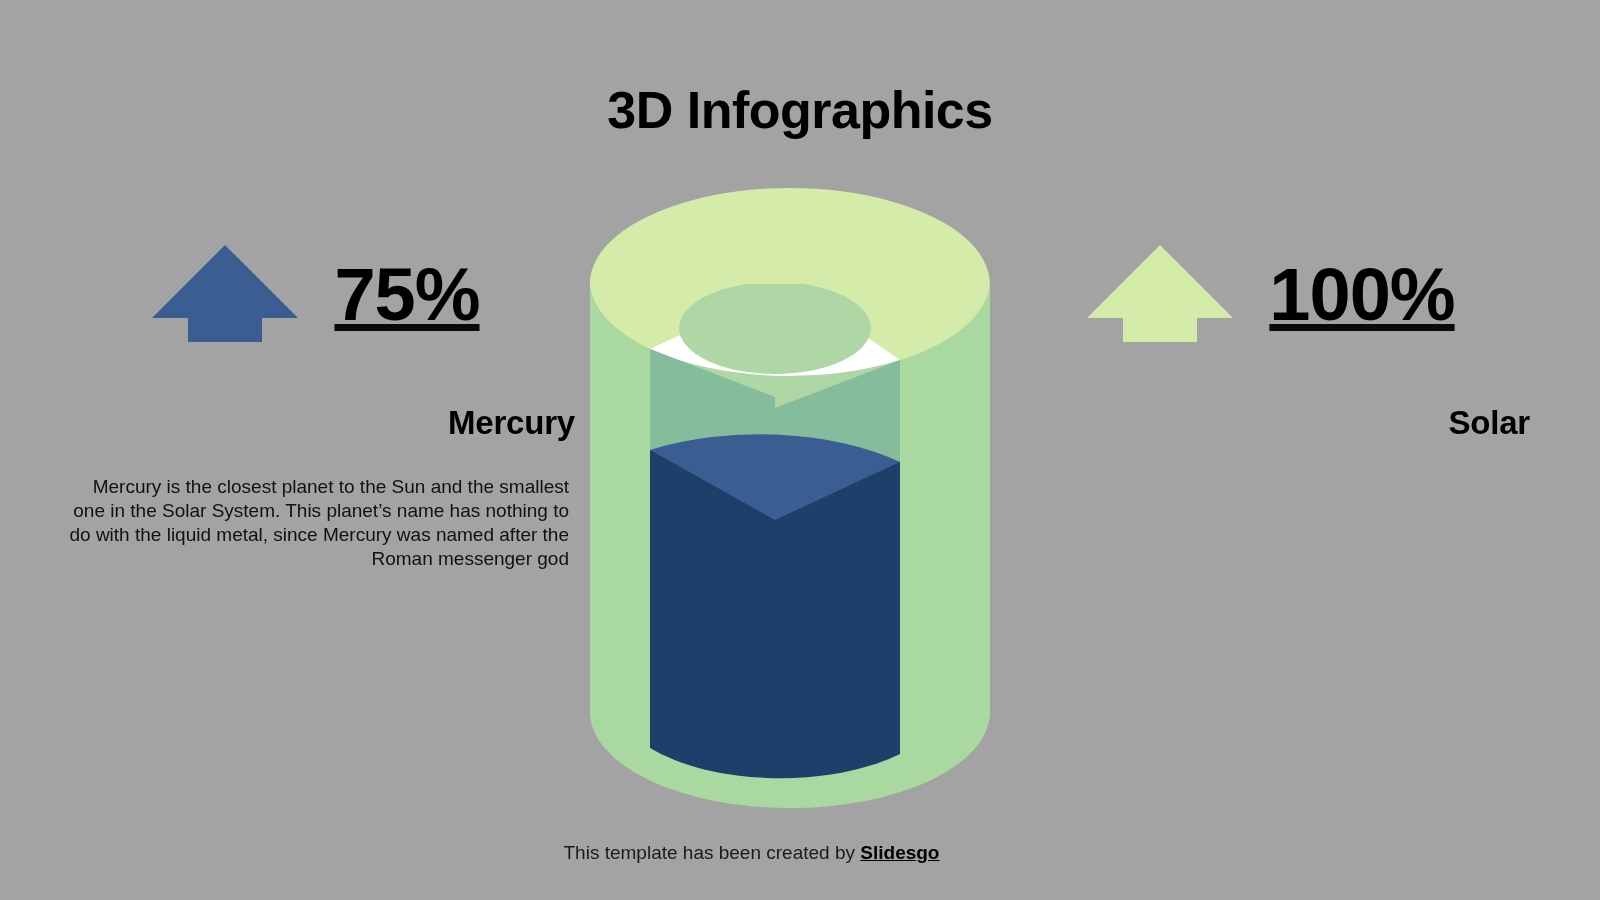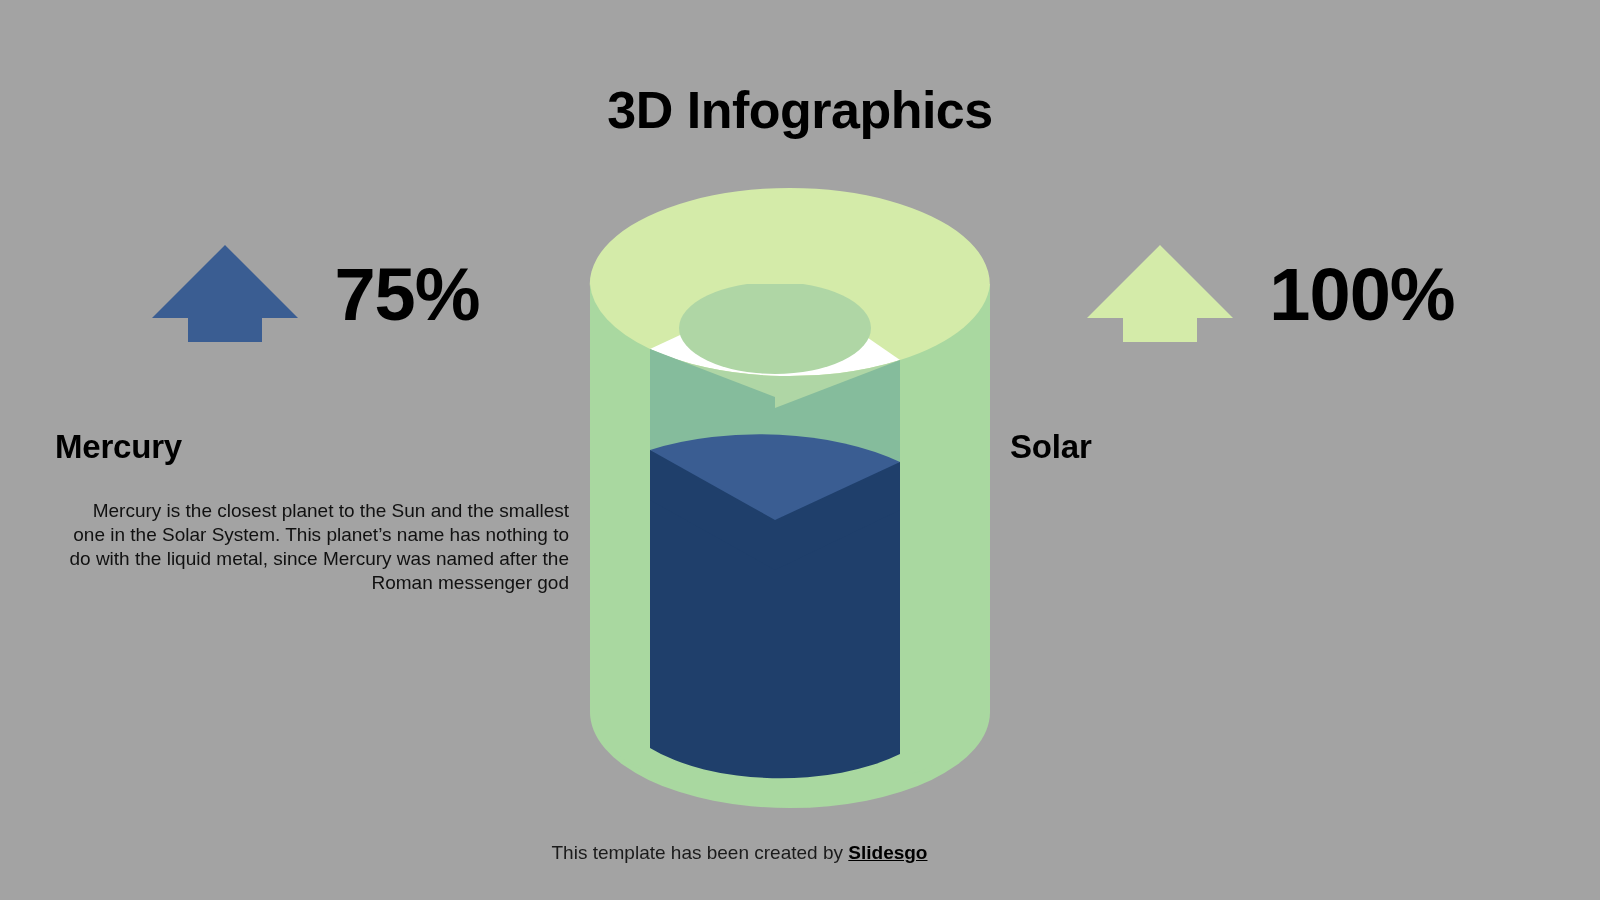--- a/index.html
+++ b/index.html
@@ -44,33 +44,34 @@
   }
   .col-left  { left: 55px;  }
   .col-right { left: 1010px; }
 
   .stat-row {
     display: flex;
     align-items: center;
     justify-content: center;
     height: 110px;
     gap: 34px;
+    text-decoration: underline;
   }
   .arrow-icon { flex: 0 0 auto; display: block; }
   .stat-value {
     font-size: 74px;
     font-weight: bold;
     letter-spacing: -1px;
     color: #000000;
     line-height: 1;
   }
 
   .planet-name {
-    margin-top: 78px;
-    text-align: left;
+    margin-top: 54px;
+    text-align: right;
     font-size: 33px;
     font-weight: bold;
     color: #000000;
     letter-spacing: -0.2px;
   }
 
   .planet-desc {
     margin-top: 33px;
     text-align: right;
     font-size: 19px;
@@ -84,21 +85,21 @@
     position: absolute;
     left: 578px;
     top: 188px;
     width: 424px;
     height: 620px;
   }
 
   
   .footer {
     position: absolute;
-    left: 0;
+    left: 12px;
     bottom: 36px;
     width: 1479px;
     text-align: center;
     font-size: 19px;
     color: #1b1b1b;
   }
   .footer .brand {
     font-weight: bold;
     text-decoration: underline;
     color: #000000;

